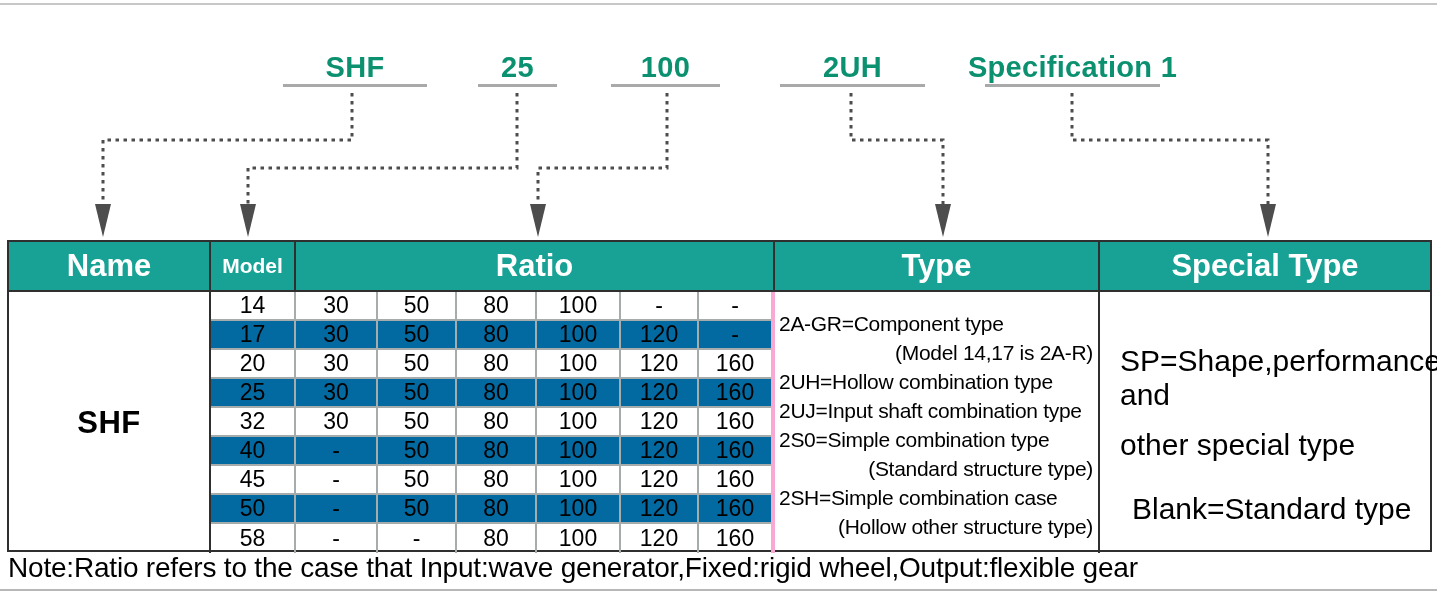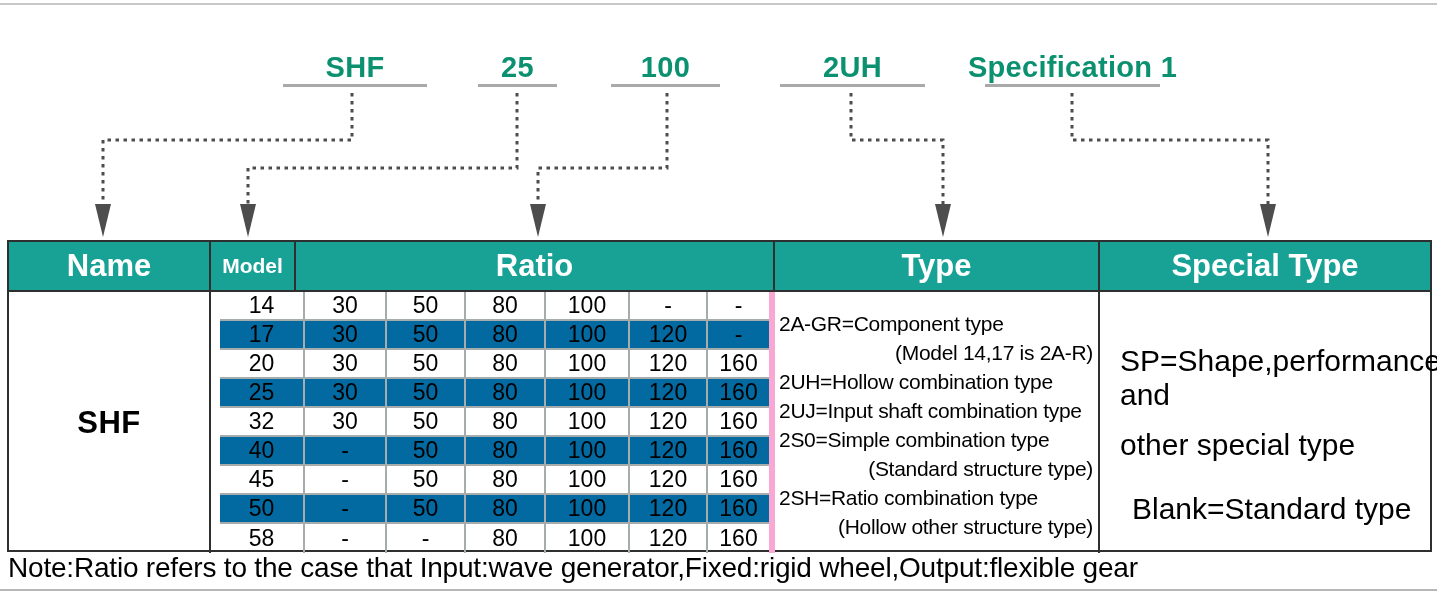--- a/index.html
+++ b/index.html
@@ -38,21 +38,21 @@
   .th.model{font-size:21px;}
   .th:last-child{border-right:none;}
   .tbody{display:grid;grid-template-columns:202px 564px 325px 1fr;height:258px;}
   .name-cell{
     border-right:2px solid #2f2f2f;box-sizing:border-box;
     display:flex;align-items:center;justify-content:center;
     font-weight:bold;font-size:31px;letter-spacing:.5px;
   }
   .ratio-grid{
     display:grid;grid-template-rows:repeat(9,1fr);
-    border-right:6px solid #f9a8d4;box-sizing:border-box;padding-left:9px;
+    border-right:4px solid #f9a8d4;box-sizing:border-box;
   }
   .row{display:grid;grid-template-columns:85px 82px 79px 80px 84px 78px 1fr;
        border-bottom:2px solid #a6acac;box-sizing:border-box;}
   .row:last-child{border-bottom:none;}
   .row.alt{background:#0369a1;}
   .cell{
     display:flex;align-items:center;justify-content:center;
     font-size:23px;border-right:2px solid #a6acac;box-sizing:border-box;
   }
   .cell:last-child{border-right:none;}
@@ -208,21 +208,21 @@
         </div>
       </div>
 
       <div class="type-cell">
         <div class="tline left">2A-GR=Component type</div>
         <div class="tline right">(Model 14,17 is 2A-R)</div>
         <div class="tline left">2UH=Hollow combination type</div>
         <div class="tline left">2UJ=Input shaft combination type</div>
         <div class="tline left">2S0=Simple combination type</div>
         <div class="tline right">(Standard structure type)</div>
-        <div class="tline left">2SH=Ratio combination type</div>
+        <div class="tline left">2SH=Simple combination case</div>
         <div class="tline right">(Hollow other structure type)</div>
       </div>
 
       <div class="special-cell">
         <div class="sline-1">SP=Shape,performance and</div>
         <div class="sline-2">other special type</div>
         <div class="sline-3">Blank=Standard type</div>
       </div>
     </div>
   </div>

